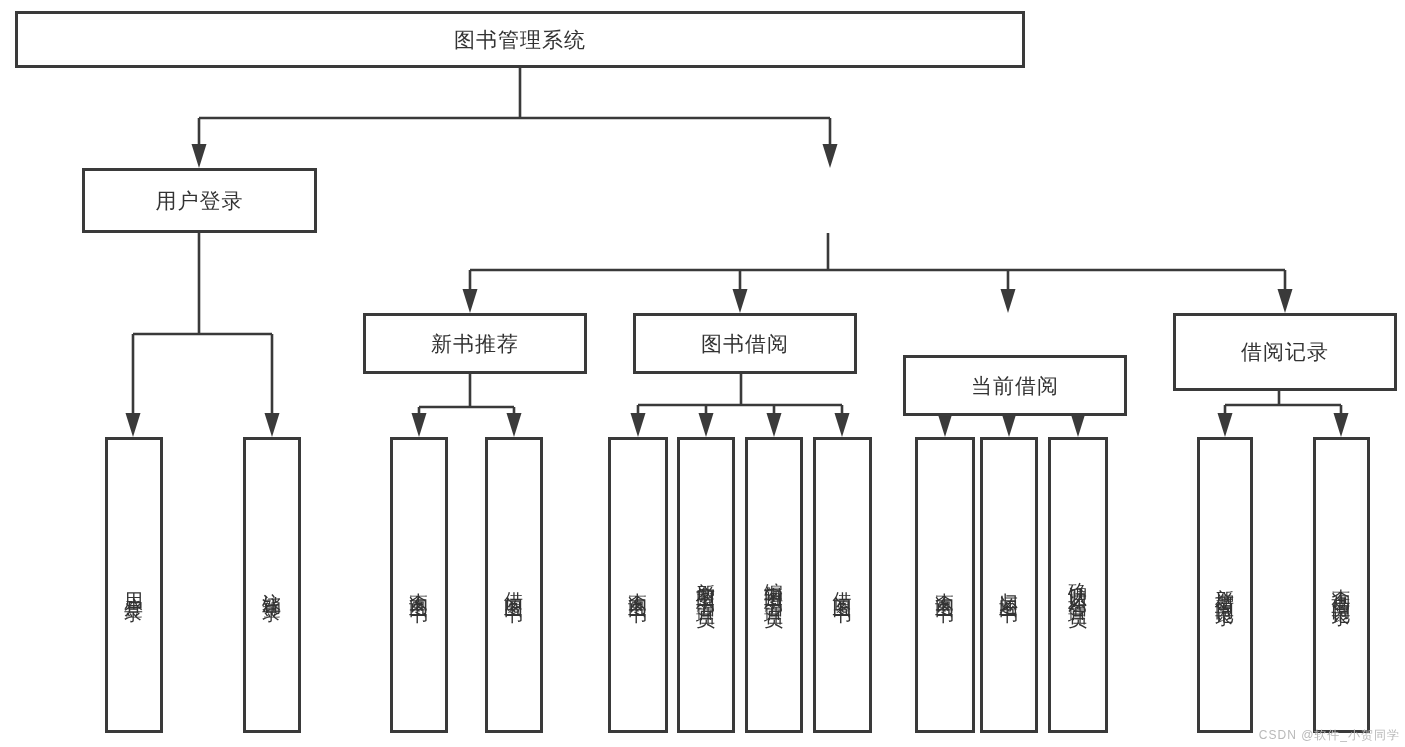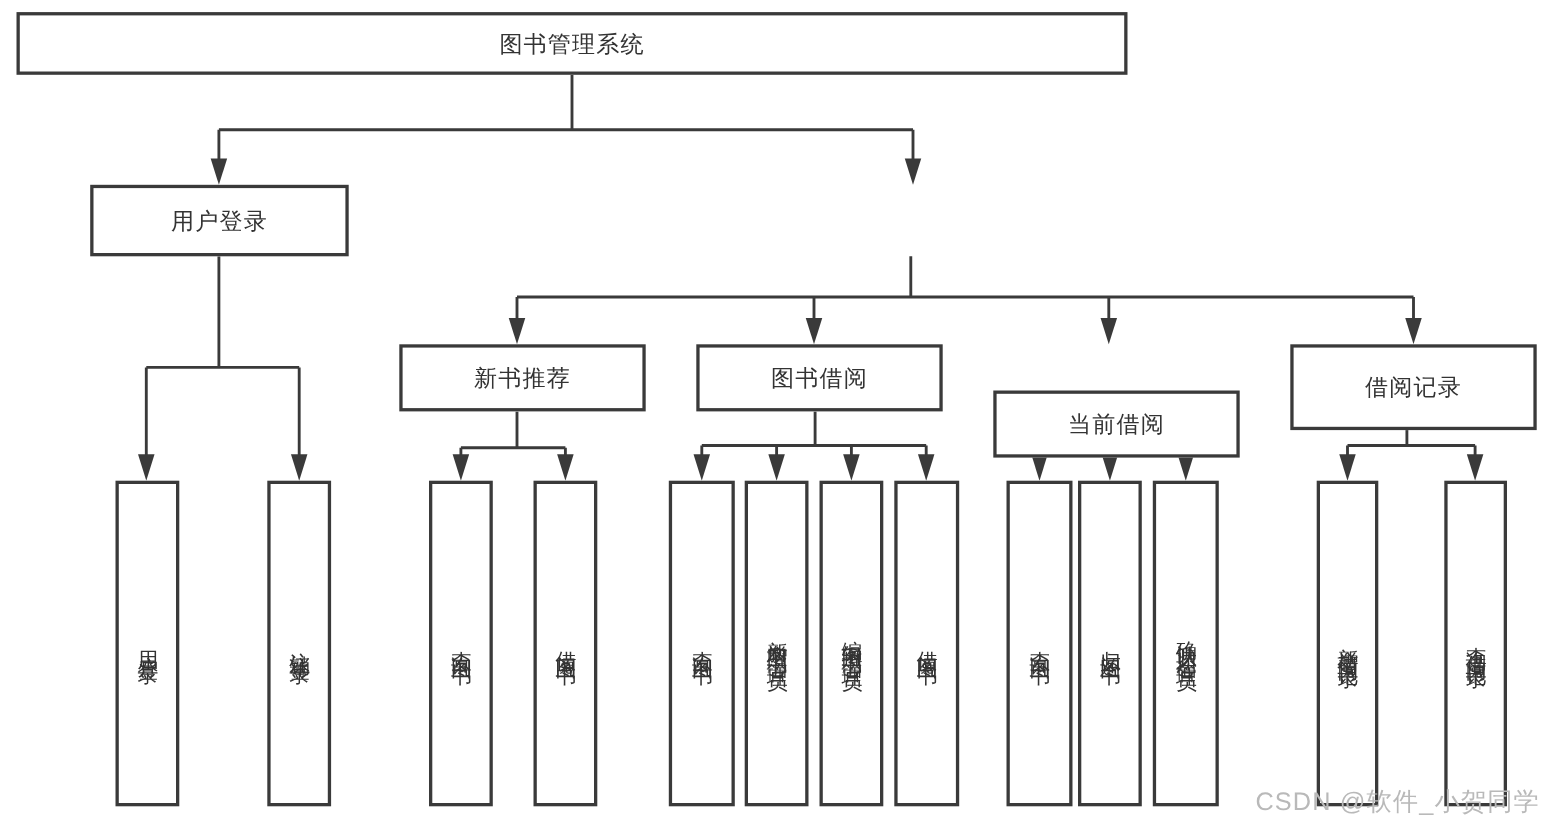--- a/index.html
+++ b/index.html
@@ -28,21 +28,21 @@
   .node.leaf{
     font-size:19px;
     writing-mode:vertical-rl;
     text-orientation:mixed;
     letter-spacing:4px;
     line-height:1.0;
     padding:6px 0;
   }
   .watermark{
     position:absolute;right:5px;bottom:3px;
-    color:var(--watermark);font-size:23px;letter-spacing:1px;
+    color:var(--watermark);font-size:12px;letter-spacing:1px;
     white-space:nowrap;
   }
 </style>
 </head>
 <body>
 
 <div class="stage">
 
   <svg class="connector" viewBox="0 0 1405 747" xmlns="http://www.w3.org/2000/svg" aria-hidden="true">
 

